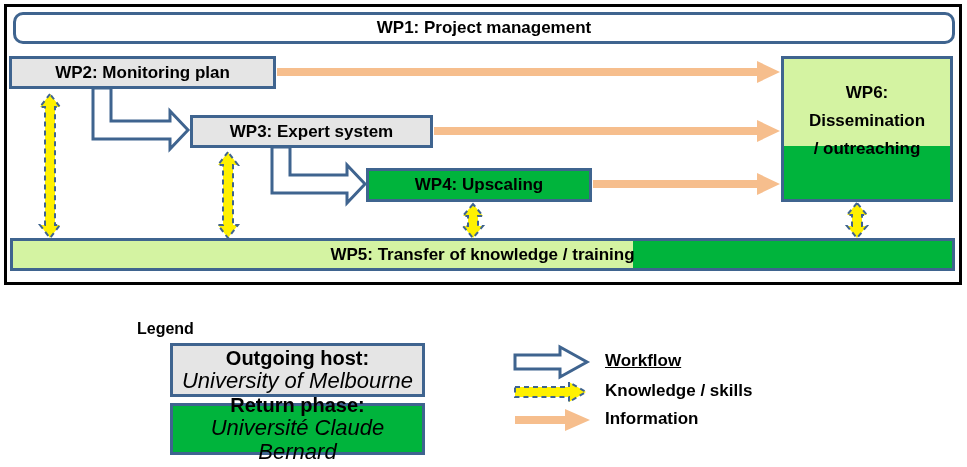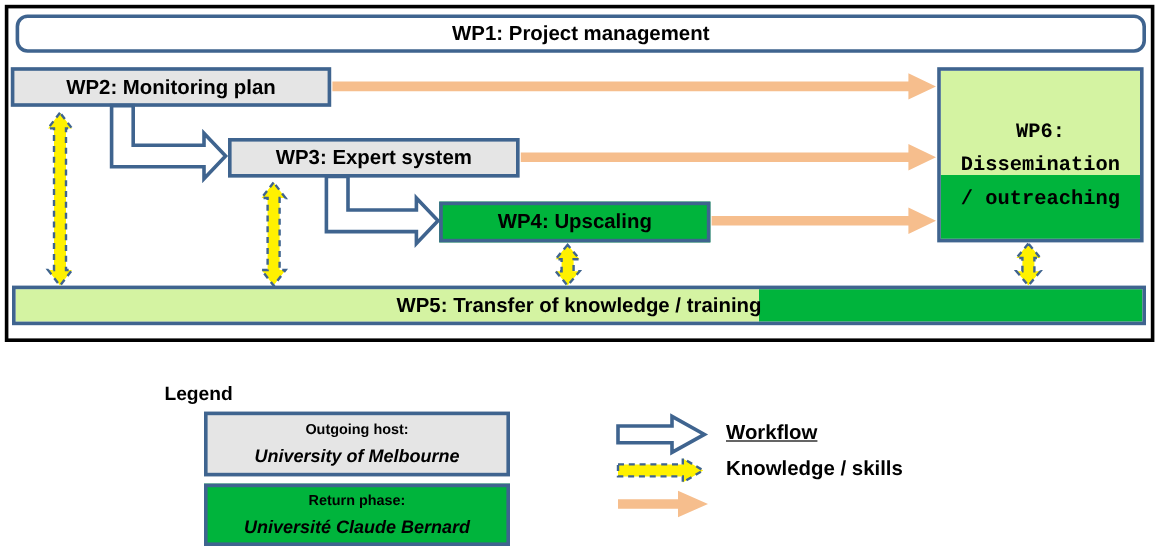--- a/index.html
+++ b/index.html
@@ -30,35 +30,35 @@
     background:linear-gradient(90deg,#D4F3A2 0%,#D4F3A2 66%,#00B43C 66%,#00B43C 100%);
     text-align:right;
   }
   .wp6 {
     left:781px; top:56px; width:166px; height:140px;
     border:3px solid #3F648F;
     background:linear-gradient(180deg,#D4F3A2 0%,#D4F3A2 62%,#00B43C 62%,#00B43C 100%);
     font-weight:bold; font-size:17px; line-height:28px; text-align:center;
     padding-top:0; box-sizing:content-box;
   }
-  .wp6-inner { padding-top:38px;font-family:Liberation Mono, monospace; }
+  .wp6-inner { padding-top:20px; }
   #arrows { left:0; top:0; width:967px; height:467px; pointer-events:none; }
   .arrow-workflow  { stroke:#3F648F; stroke-width:3; stroke-linejoin:miter; }
   .arrow-knowledge { stroke:#3F648F; stroke-width:2; stroke-dasharray:5 4; }
   .arrow-info      { stroke:none; }
   .legend-title { left:137px; top:320px; font-weight:bold; font-size:16px; }
   .legend-box {
     left:170px; width:249px; border:3px solid #3F648F;
     display:flex; flex-direction:column; align-items:center; justify-content:center;
     text-align:center; box-sizing:content-box;
   }
   .legend-box-1 { top:343px; height:48px; }
   .legend-box-2 { top:403px; height:46px; }
-  .legend-box .l1 { font-weight:bold; font-size:12px; line-height:22px; }
-  .legend-box .l2 { font-weight:bold; font-style:italic; font-size:15px; line-height:24px; }
+  .legend-box .l1 { font-weight:bold; font-size:20px; line-height:22px; }
+  .legend-box .l2 { font-weight:normal; font-style:italic; font-size:22px; line-height:24px; }
   .legend-label { left:605px; font-weight:bold; font-size:17px; white-space:nowrap; }
   .ll-1 { top:351px;text-decoration:underline; } .ll-2 { top:381px; } .ll-3 { top:409px; }
 </style>
 </head>
 <body>
 
 <div id="canvas">
 
   <div class="abs outer-box"></div>
 
@@ -116,14 +116,15 @@
     <div class="l2">University of Melbourne</div>
   </div>
 
   <div class="abs legend-box legend-box-2 fill-dark">
     <div class="l1">Return phase:</div>
     <div class="l2">Université Claude Bernard</div>
   </div>
 
   <div class="abs legend-label ll-1">Workflow</div>
   <div class="abs legend-label ll-2">Knowledge / skills</div>
+  <div class="abs legend-label ll-3">Information</div>
 
 </div>
 
 </body></html>

